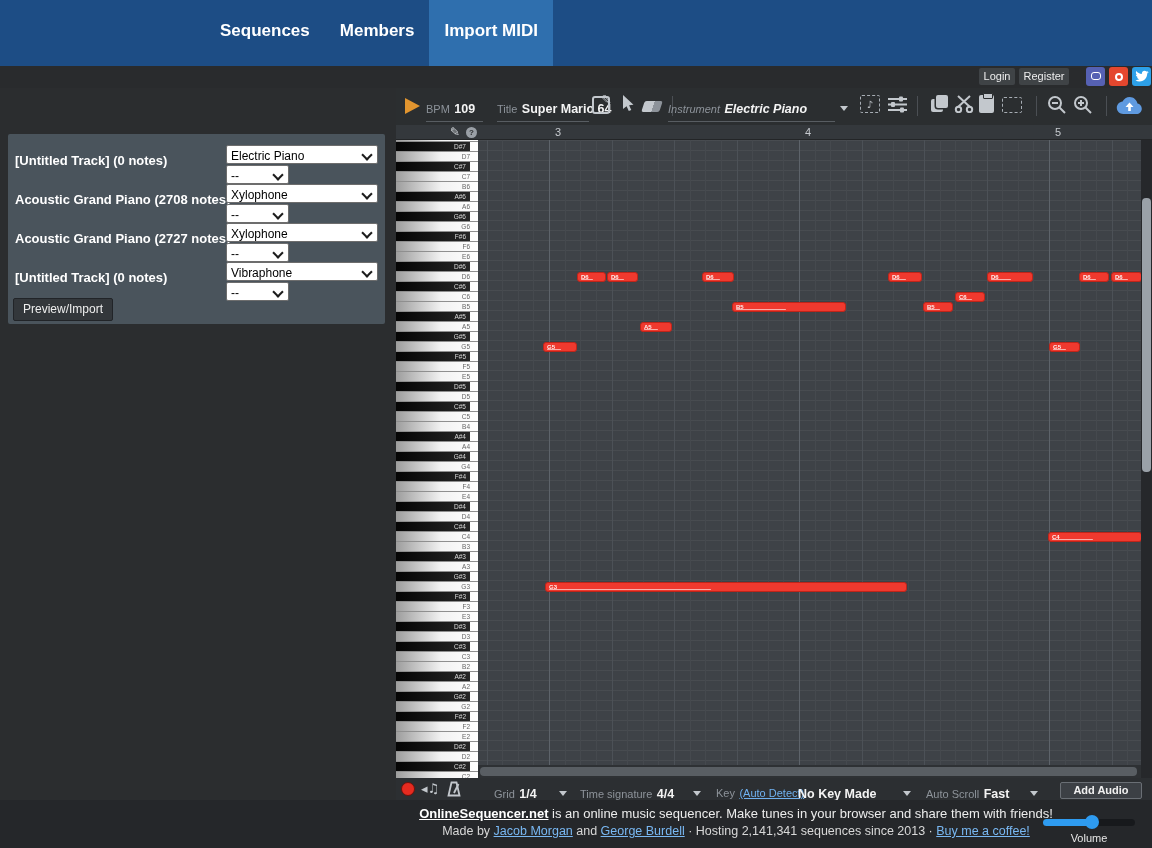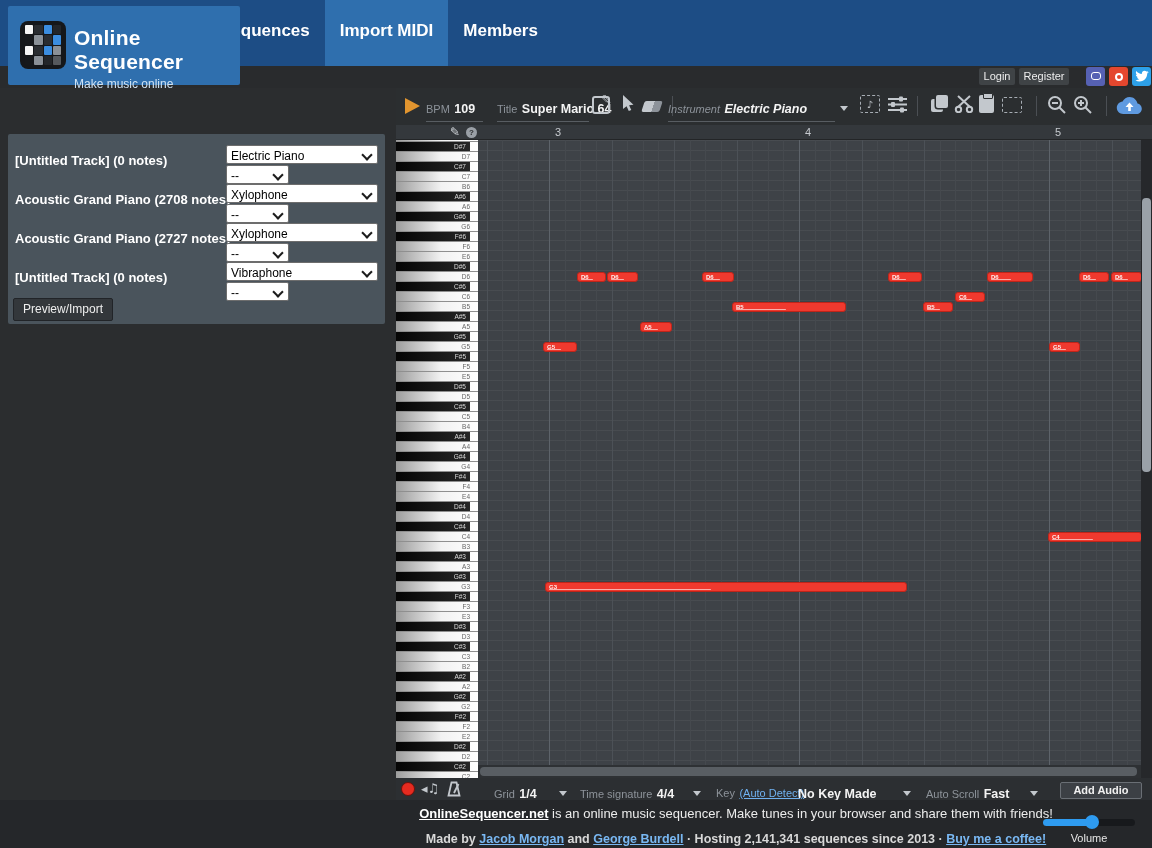--- a/index.html
+++ b/index.html
@@ -93,63 +93,39 @@
   .blabel { font-size:11px; color:#8d939a; }
   .bvalue { font-size:12.5px; font-weight:bold; color:#f4f4f4; }
   .keylink { font-size:11px; color:#6fb1f0; text-decoration:underline; cursor:pointer; }
   .add-audio { position:absolute; left:664px; top:4px; width:82px; height:17px; background:#3c4045; border:1px solid #6a6f75; border-radius:2px; color:#f0f0f0; font-size:11px; font-weight:bold; text-align:center; line-height:15px; cursor:pointer; }
 
   
   .footer { position:absolute; left:0; top:800px; width:1152px; height:48px; background:#25272a; }
   .credits { position:absolute; left:330px; top:6px; width:812px; text-align:center; }
   .cline1 { font-size:13px; color:#ececec; }
   .cline1 b { color:#fff;text-decoration:underline; }
-  .cline2 { font-size:12.5px; color:#d8d8d8; margin-top:11px;font-weight:bold; }
+  .cline2 { font-size:12.5px; color:#d8d8d8; margin-top:3px; }
   .cline2 a { color:#79b8f3; text-decoration:underline; cursor:pointer; }
   .vol-track { position:absolute; left:1043px; top:19px; width:92px; height:7px; border-radius:4px; background:linear-gradient(to right,#2e9bf0 0 50%,#17191c 50%); cursor:pointer; }
   .vol-thumb { position:absolute; left:42px; top:-4px; width:14px; height:14px; border-radius:50%; background:#2e9bf0; }
   .vol-label { position:absolute; left:1043px; top:32px; width:92px; text-align:center; font-size:11px; color:#e6e6e6; }
 
   svg { display:block; }
 </style>
 </head>
 <body>
 
 <div id="app">
 
   <div class="topbar">
     <div class="main-nav">
         <div class="nav-item">Sequences</div>
+        <div class="nav-item">Members</div>
         <div class="nav-item active">Import MIDI</div>
-        <div class="nav-item">Members</div>
-      </div>
-  </div>
-  <div class="logo-block">
-    <div class="logo-icon">
-      <i style="background:#f5f5f5"></i>
-        <i style="background:#2a2d31"></i>
-        <i style="background:#3b8de0"></i>
-        <i style="background:#23262a"></i>
-      <i style="background:#16181b"></i>
-        <i style="background:#8a9097"></i>
-        <i style="background:#2a2d31"></i>
-        <i style="background:#3b8de0"></i>
-      <i style="background:#f5f5f5"></i>
-        <i style="background:#2a2d31"></i>
-        <i style="background:#3b8de0"></i>
-        <i style="background:#8a9097"></i>
-      <i style="background:#16181b"></i>
-        <i style="background:#8a9097"></i>
-        <i style="background:#23262a"></i>
-        <i style="background:#55595e"></i>
-    </div>
-    <div class="logo-text">
-      <div class="logo-title">Online Sequencer</div>
-      <div class="logo-sub">Make music online</div>
-    </div>
+      </div>
   </div>
 
   <div class="substrip">
     <div class="auth-btn" style="left:979px;width:36px;">Login</div>
     <div class="auth-btn" style="left:1019px;width:50px;">Register</div>
     <div class="soc soc-discord" style="left:1086px;">
         <b></b>
       </div>
     <div class="soc soc-reddit" style="left:1109px;">
         <b></b>

